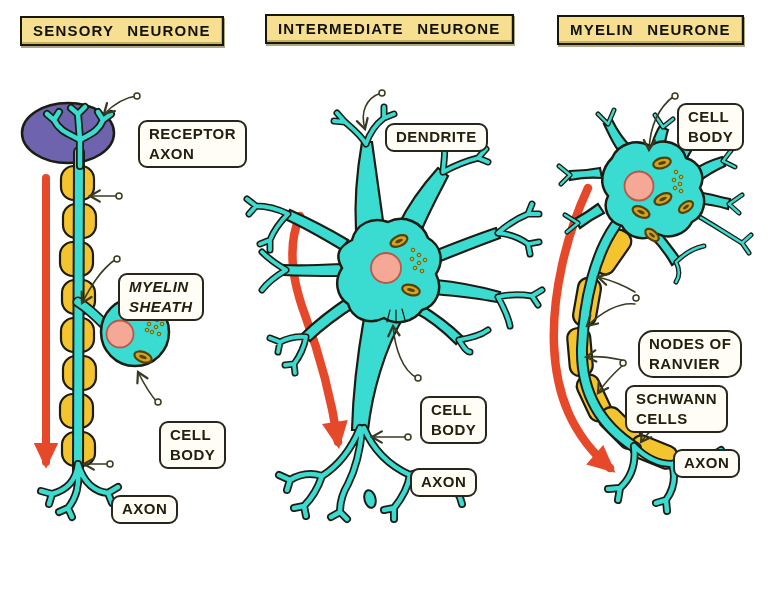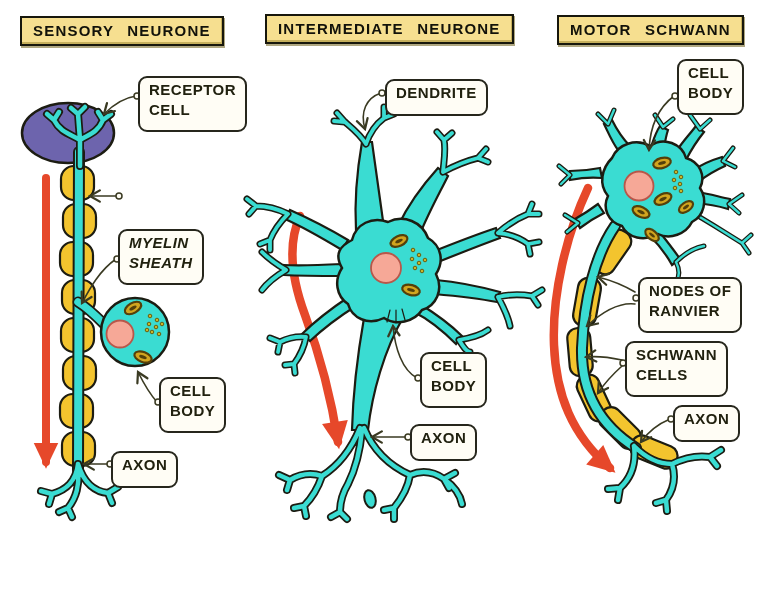--- a/index.html
+++ b/index.html
@@ -11,23 +11,23 @@
   html,body{margin:0;padding:0;}
   .stage{position:relative;width:771px;height:593px;background:var(--background);
          overflow:hidden;font-family:"Liberation Sans",sans-serif;}
   .stage svg{position:absolute;left:0;top:0;z-index:1;}
   .hdr{position:absolute;z-index:2;background:var(--header-yellow);
        border:2px solid #17170c;padding:4px 11px 3px;
        font:700 15px/1.25 "Liberation Sans",sans-serif;letter-spacing:1.2px;
        word-spacing:8px;color:#12120a;white-space:nowrap;
        box-shadow:1px 2px 0 rgba(110,95,25,.55), inset -1px -2px 0 rgba(140,120,30,.45);}
   .tag{position:absolute;z-index:2;background:var(--label-bg);
-       border:2px solid #26261c;border-radius:9px;padding:2px 9px 11px;
+       border:2px solid #26261c;border-radius:9px;padding:2px 9px 3px;
        font:700 15px/1.3 "Liberation Sans",sans-serif;letter-spacing:.5px;
-       color:#21210f;white-space:pre-line;}
+       color:#21210f;white-space:pre-line;margin-top:44px;}
   .caption{position:absolute;z-index:2;left:0;right:0;top:548px;text-align:center;
        font:italic 700 20px/1.2 "Liberation Sans",sans-serif;color:#3c3c16;
        letter-spacing:.4px;}
   
   .c-fill{fill:var(--neuron-cyan);} .p-fill{fill:var(--receptor-purple);}
   .n-fill{fill:var(--nucleus-pink);} .y-fill{fill:var(--myelin-yellow);}
   .o-stroke{stroke:var(--outline-black);}
   .outl{stroke:var(--outline-black);fill:none;stroke-linecap:round;stroke-linejoin:round;}
   .core{stroke:var(--neuron-cyan);fill:none;stroke-linecap:round;stroke-linejoin:round;}
   .r-stroke{stroke:var(--arrow-red);fill:none;stroke-linecap:round;}
@@ -328,37 +328,37 @@
       <circle class="k-dot" stroke-width="1.5" cx="675" cy="96" r="3"></circle>
       <circle class="k-dot" stroke-width="1.5" cx="636" cy="298" r="3"></circle>
       <circle class="k-dot" stroke-width="1.5" cx="623" cy="363" r="3"></circle>
       <circle class="k-dot" stroke-width="1.5" cx="671" cy="419" r="3"></circle>
     </g>
   </g>
 </svg>
 
 <div class="hdr" style="left:20px;top:16px;">SENSORY NEURONE</div>
 <div class="hdr" style="left:265px;top:14px;">INTERMEDIATE NEURONE</div>
-<div class="hdr" style="left:557px;top:15px;">MOTOR SCHWANN</div>
+<div class="hdr" style="left:557px;top:15px;">MYELIN NEURONE</div>
 
 <div class="tag" style="left:138px;top:76px;">RECEPTOR
-CELL</div>
+AXON</div>
 <div class="tag" style="left:118px;top:229px;font-style:italic;">MYELIN
 SHEATH</div>
 <div class="tag" style="left:159px;top:377px;">CELL
 BODY</div>
 <div class="tag" style="left:111px;top:451px;">AXON</div>
 
 <div class="tag" style="left:385px;top:79px;">DENDRITE</div>
 <div class="tag" style="left:420px;top:352px;">CELL
 BODY</div>
 <div class="tag" style="left:410px;top:424px;">AXON</div>
 
 <div class="tag" style="left:677px;top:59px;">CELL
 BODY</div>
-<div class="tag" style="left:638px;top:277px;">NODES OF
+<div class="tag" style="left:638px;top:286px;border-radius:15px;">NODES OF
 RANVIER</div>
 <div class="tag" style="left:625px;top:341px;">SCHWANN
 CELLS</div>
 <div class="tag" style="left:673px;top:405px;">AXON</div>
 
 
 </div>
 
 </body></html>

